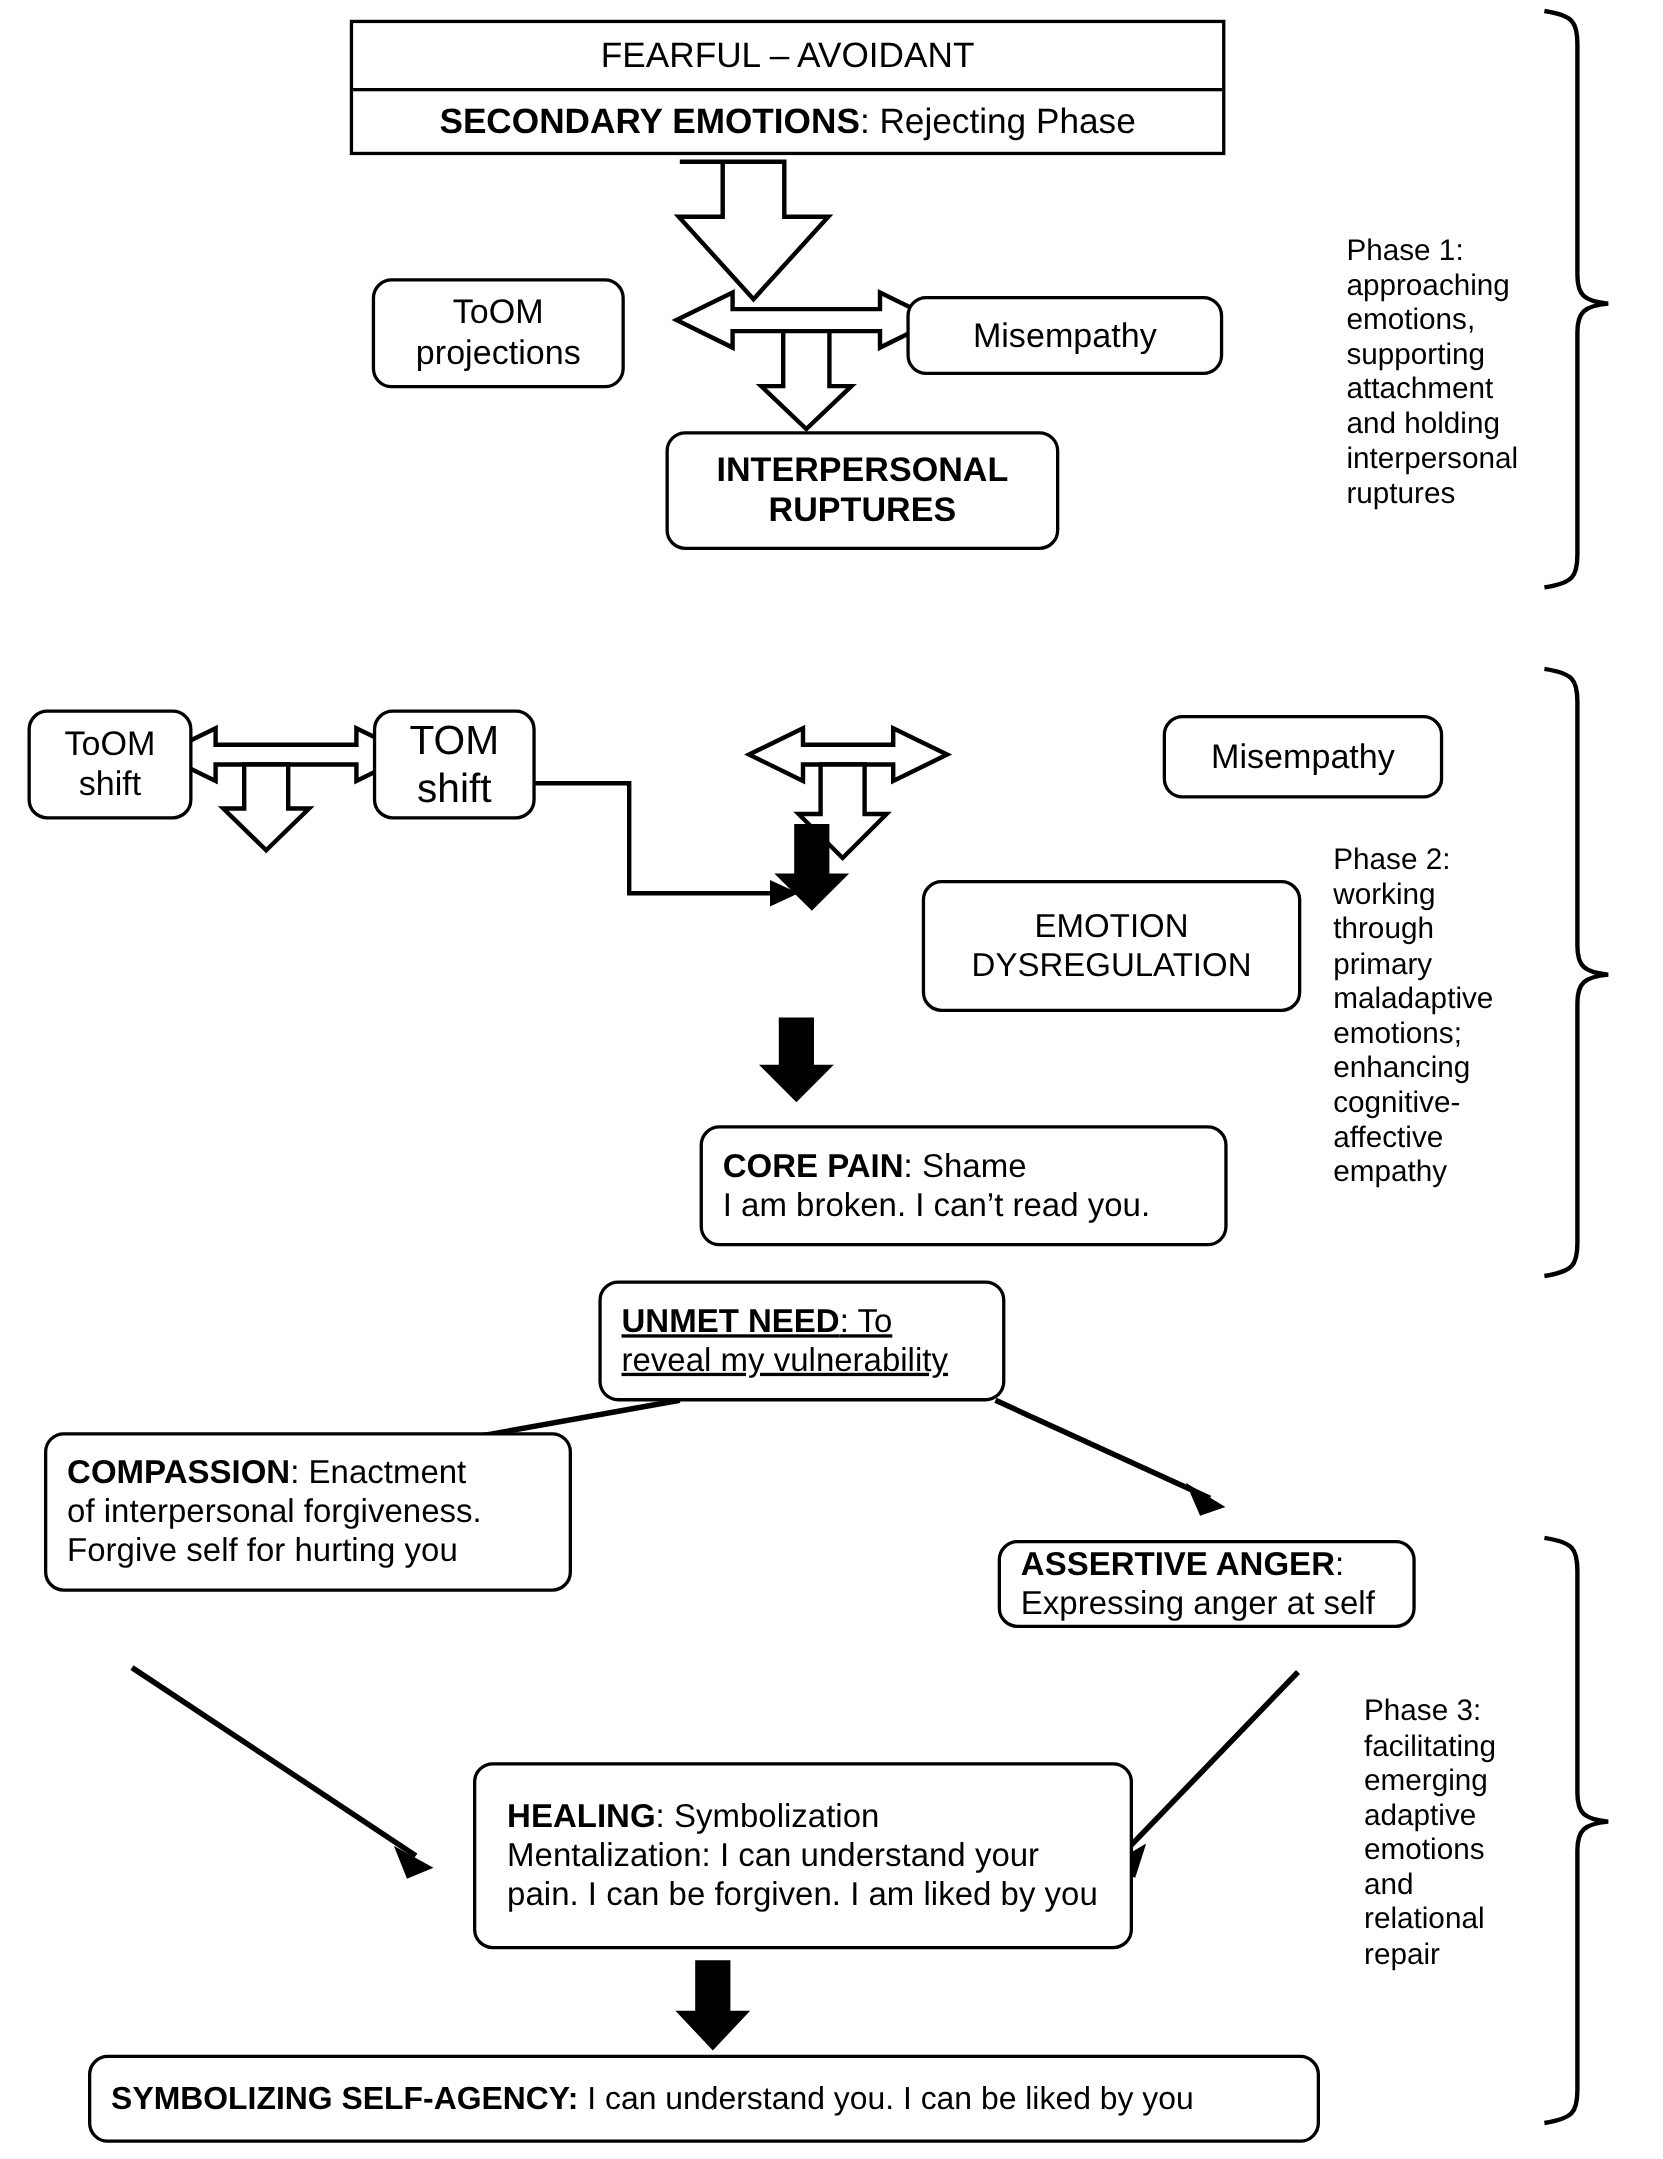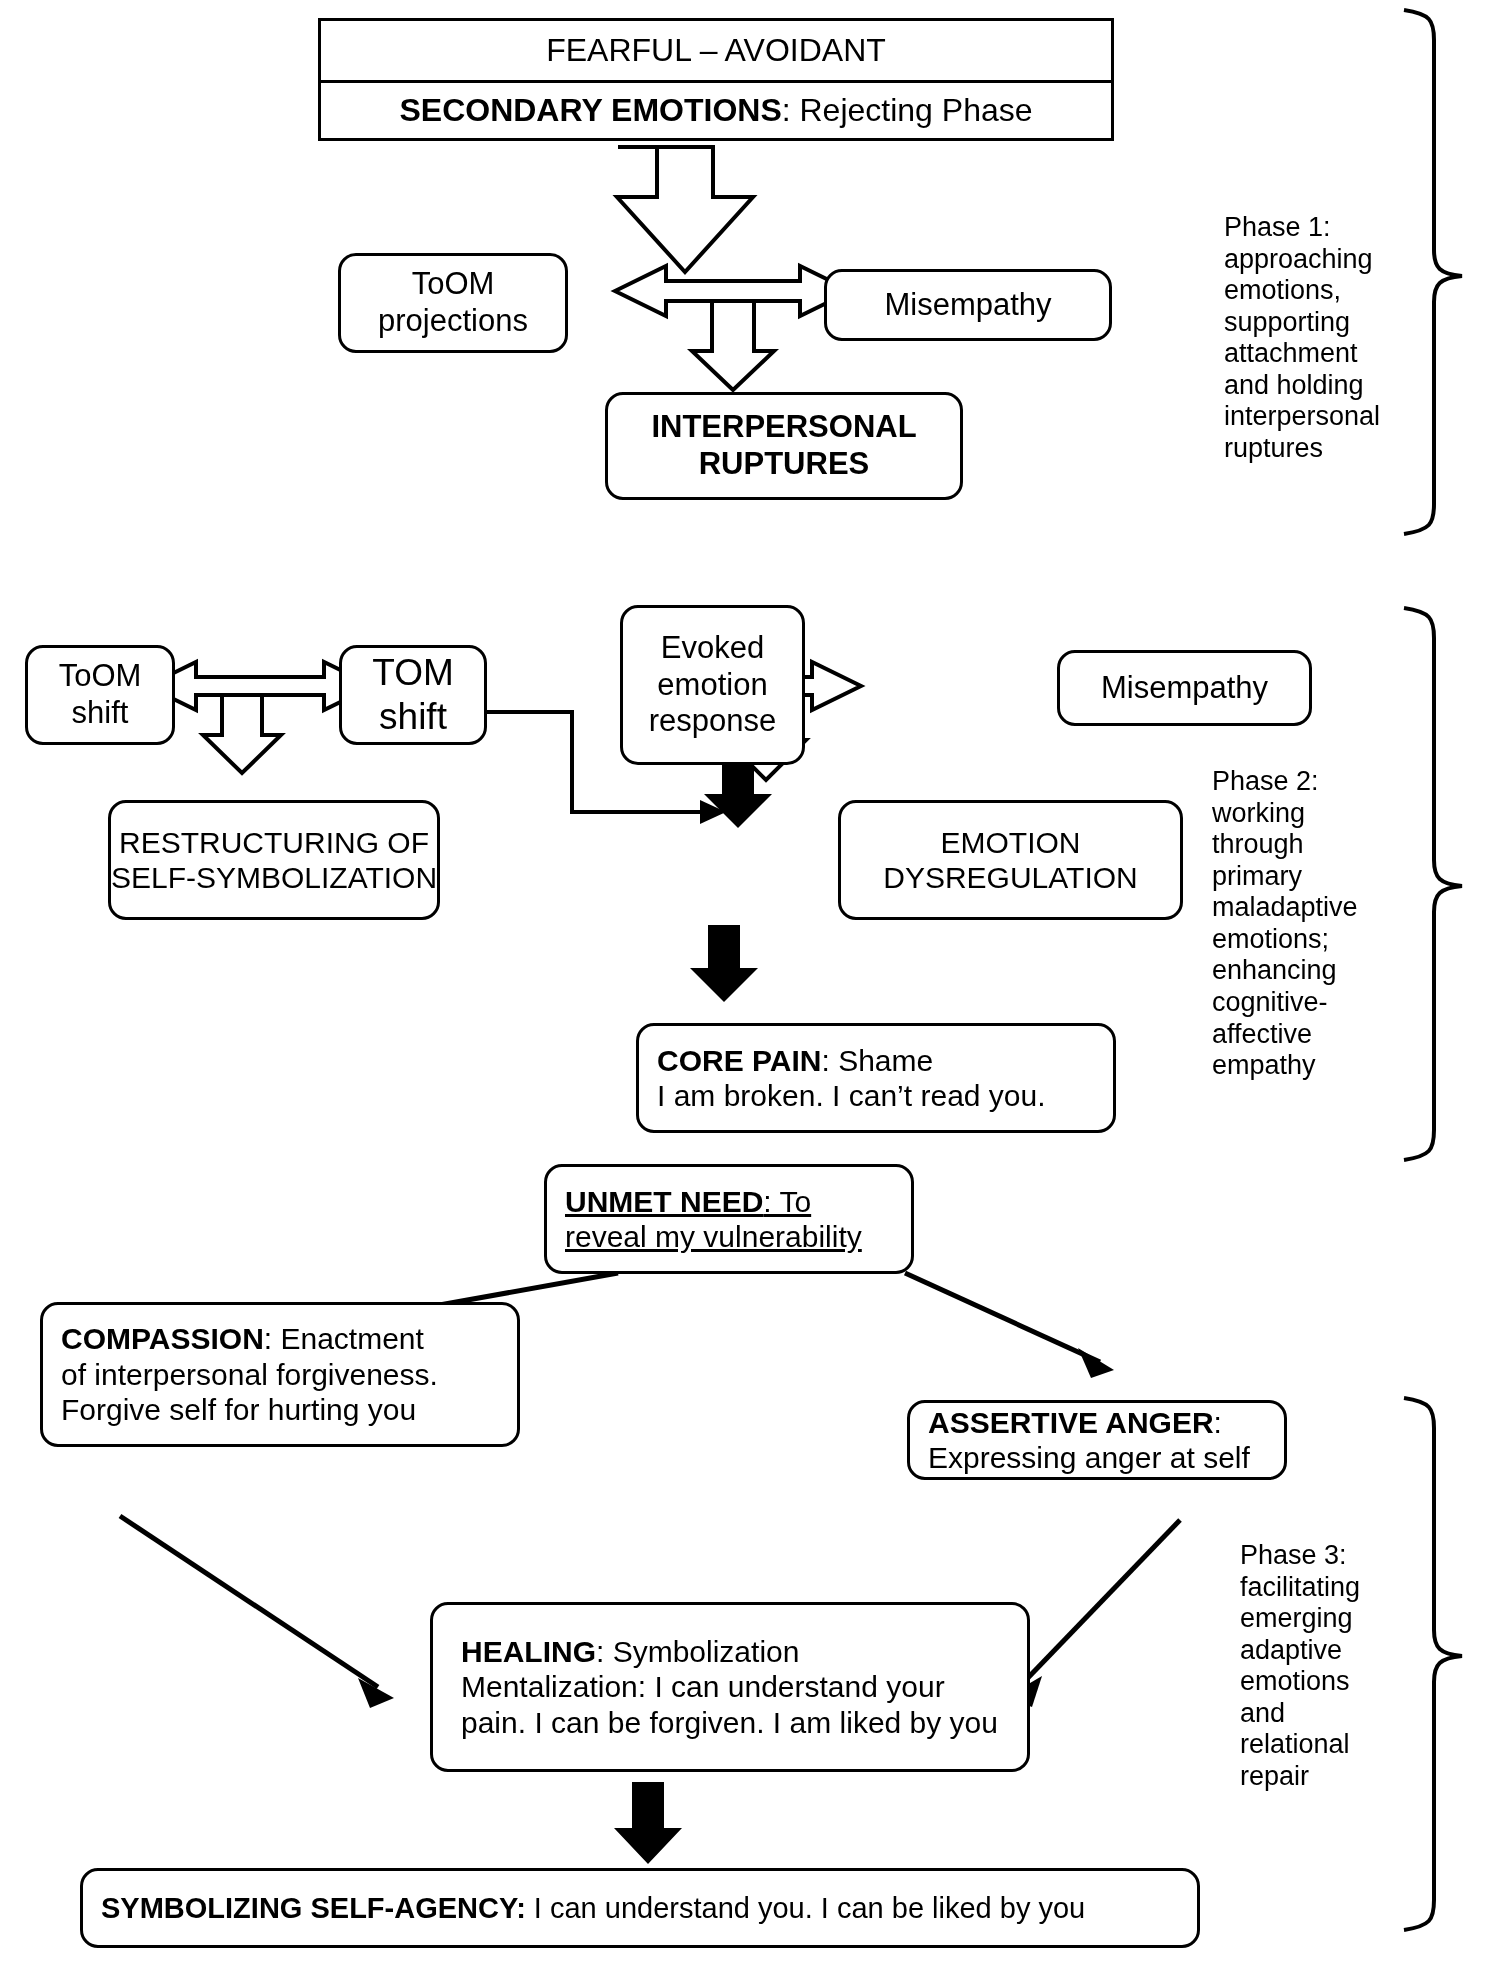--- a/index.html
+++ b/index.html
@@ -133,34 +133,25 @@
   <div class="node rounded ctr" style="left:25px; top:645px; width:150px; height:100px; font-size:31px;">
     <span class="line">ToOM</span>
     <span class="line">shift</span>
   </div>
 
   <div class="node rounded ctr" style="left:339px; top:645px; width:148px; height:100px; font-size:37px;">
     <span class="line">TOM</span>
     <span class="line">shift</span>
   </div>
 
-  <div class="node rounded ctr" style="left:620px; top:605px; width:185px; height:160px; font-size:31px;">
-    <span class="line">Evoked</span>
-    <span class="line">emotion</span>
-    <span class="line">response</span>
-  </div>
 
   <div class="node rounded ctr" style="left:1057px; top:650px; width:255px; height:76px; font-size:31px;">
     <span class="line">Misempathy</span>
   </div>
 
-  <div class="node rounded ctr" style="left:108px; top:800px; width:332px; height:120px; font-size:30px;">
-    <span class="line">RESTRUCTURING OF</span>
-    <span class="line">SELF-SYMBOLIZATION</span>
-  </div>
 
   <div class="node rounded ctr" style="left:838px; top:800px; width:345px; height:120px; font-size:30px;">
     <span class="line">EMOTION</span>
     <span class="line">DYSREGULATION</span>
   </div>
 
   <div class="node rounded lft" style="left:604px; top:1023px; width:480px; height:110px; font-size:30px;">
     <span class="line">
       <b class="b">CORE PAIN</b><span>: Shame</span>
     </span>

